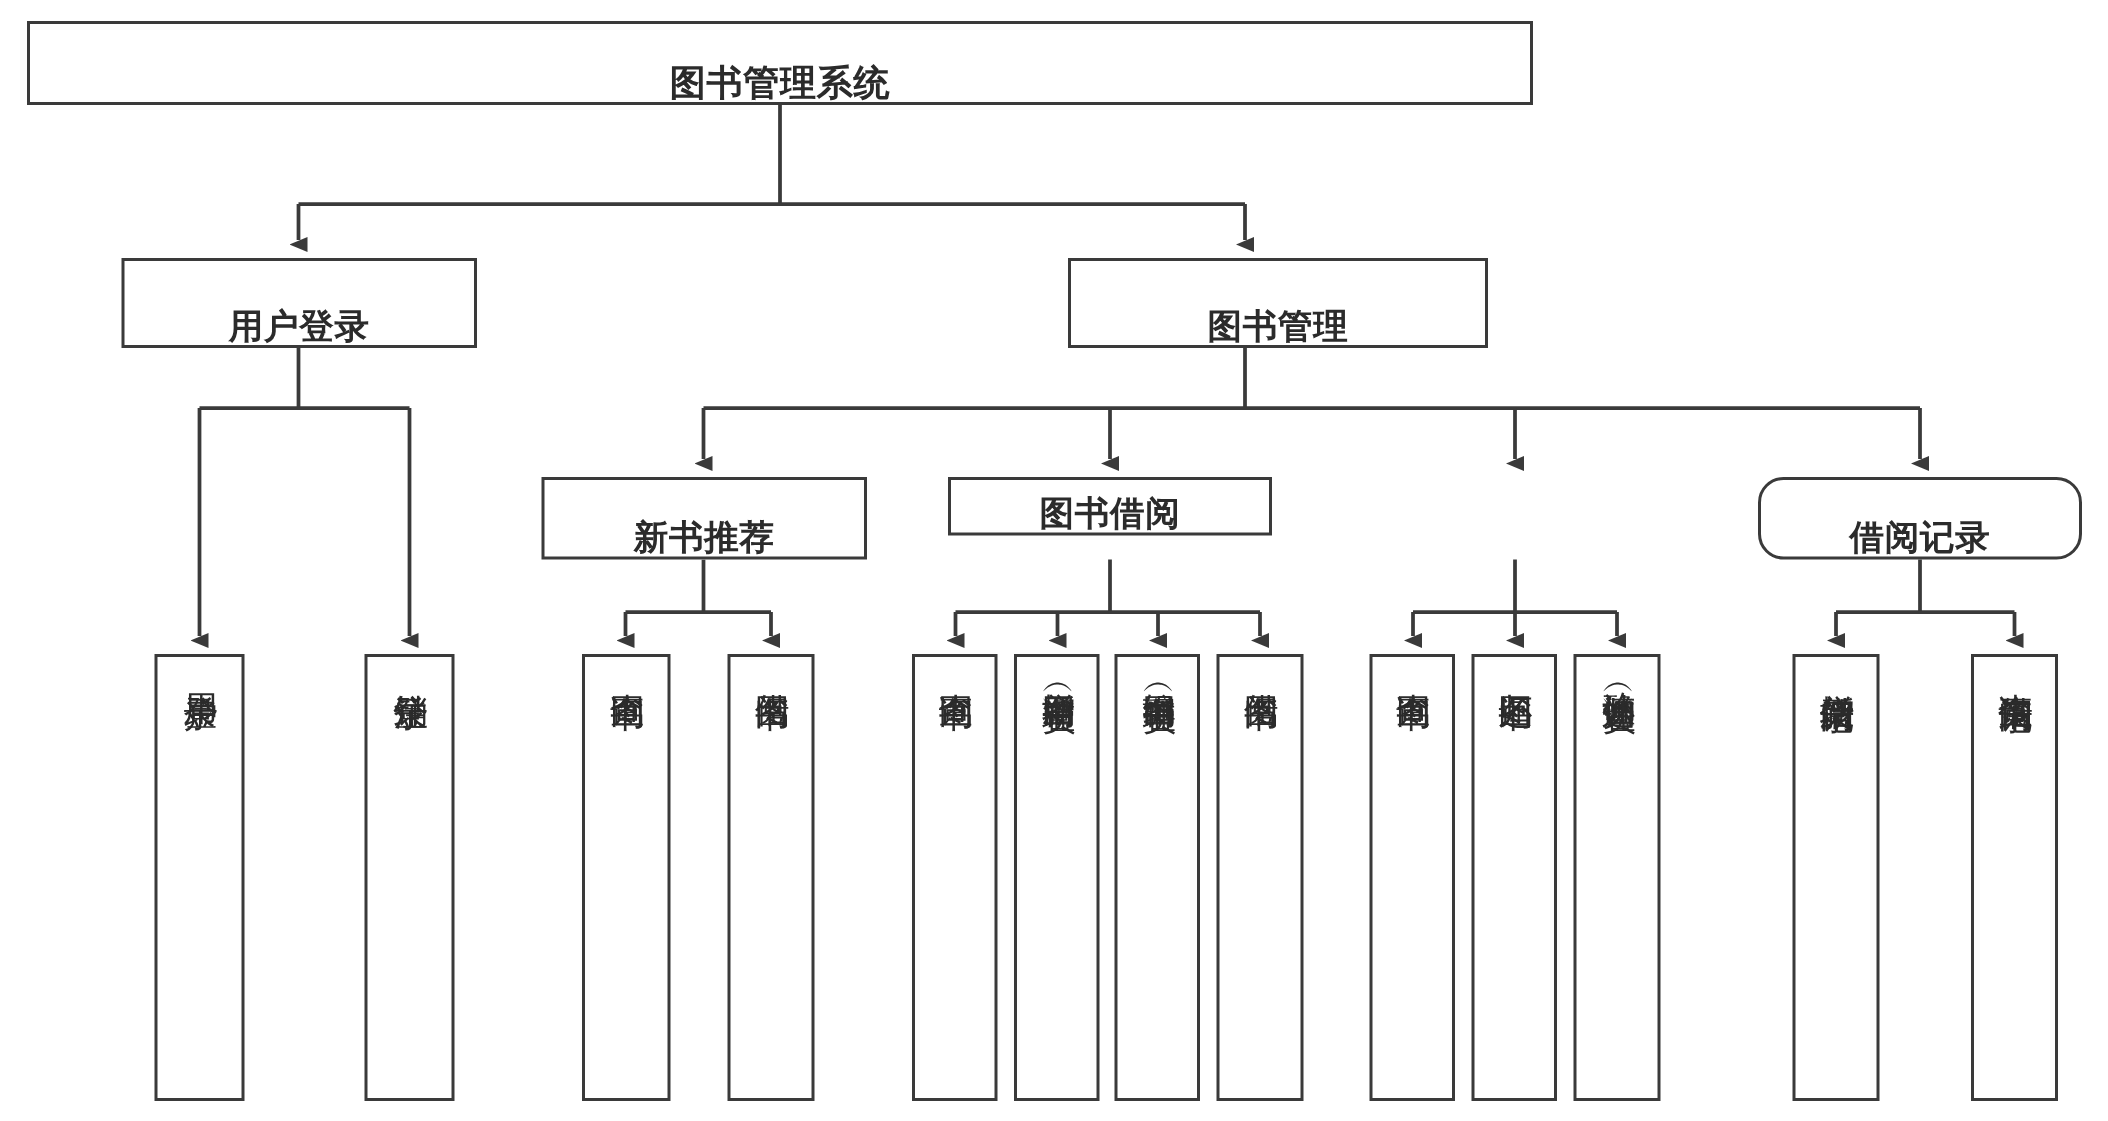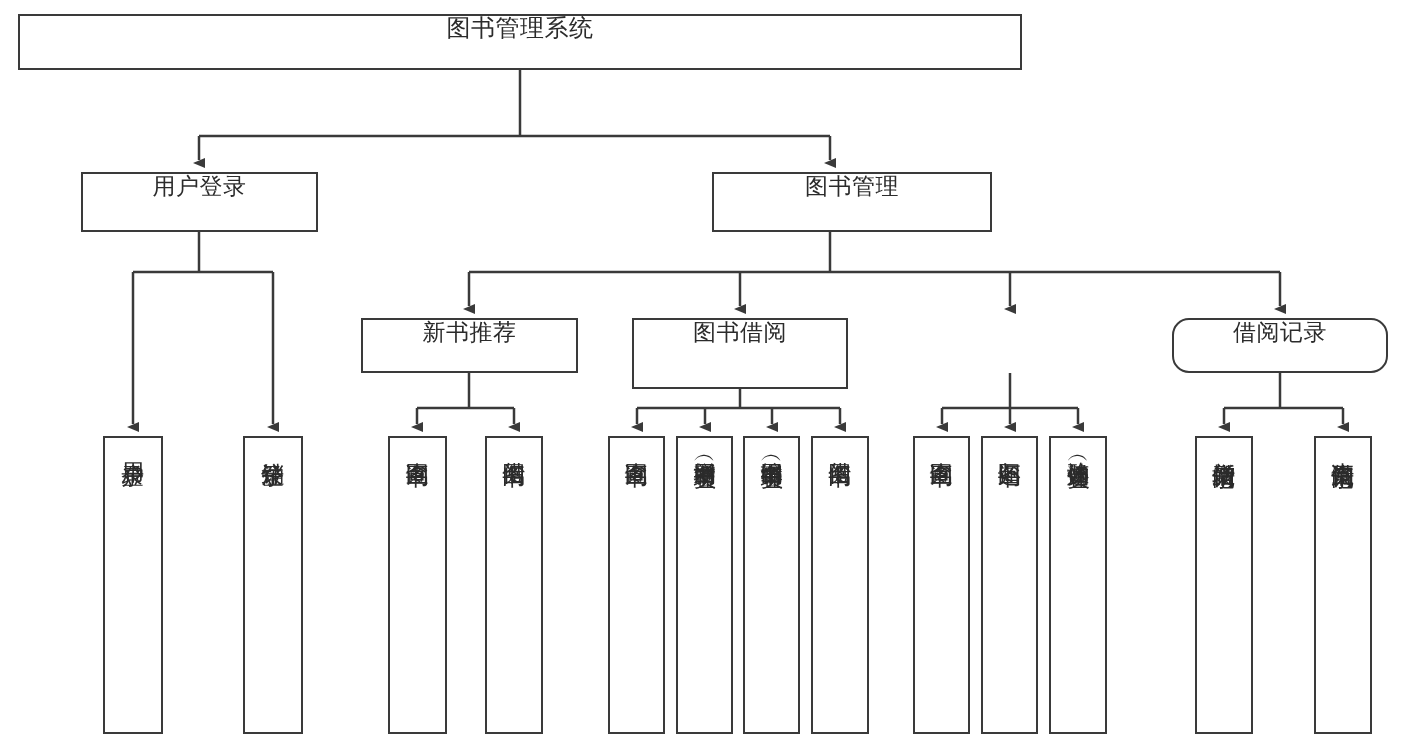--- a/index.html
+++ b/index.html
@@ -24,22 +24,23 @@
     width: 1405px;
     height: 747px;
     pointer-events: none;
   }
   .node {
     position: absolute;
     box-sizing: border-box;
     background: #ffffff;
     border: 2.5px solid #3a3a3a;
     display: flex;
-    align-items: flex-start;
+    align-items: flex-end;
     justify-content: center;
+    font-weight: bold;
   }
   .node .lbl {
     color: #2b2b2b;
     font-size: 23px;
     line-height: 1.05;
     letter-spacing: 0.5px;
     white-space: nowrap;
   }
   .node.root .lbl { font-size: 24px; }
   .node.level2 .lbl { font-size: 23px; }
@@ -134,21 +135,21 @@
   <div class="node level2" style="left:81px; top:172px; width:237px; height:60px;">
     <span class="lbl">用户登录</span>
   </div>
   <div class="node level2" style="left:712px; top:172px; width:280px; height:60px;">
     <span class="lbl">图书管理</span>
   </div>
 
   <div class="node level2" style="left:361px; top:318px; width:217px; height:55px;">
     <span class="lbl">新书推荐</span>
   </div>
-  <div class="node level2" style="left:632px; top:318px; width:216px; height:71px;">
+  <div class="node level2" style="left:632px; top:318px; width:216px; height:39px;">
     <span class="lbl">图书借阅</span>
   </div>
   <div class="node level2" style="left:1172px; top:318px; width:216px; height:55px;border-radius:17px;">
     <span class="lbl">借阅记录</span>
   </div>
 
   <div class="leaf" style="left:103px; top:436px; width:60px; height:298px;">
     <span class="vlbl">用户登录</span>
   </div>
   <div class="leaf" style="left:243px; top:436px; width:60px; height:298px;">

